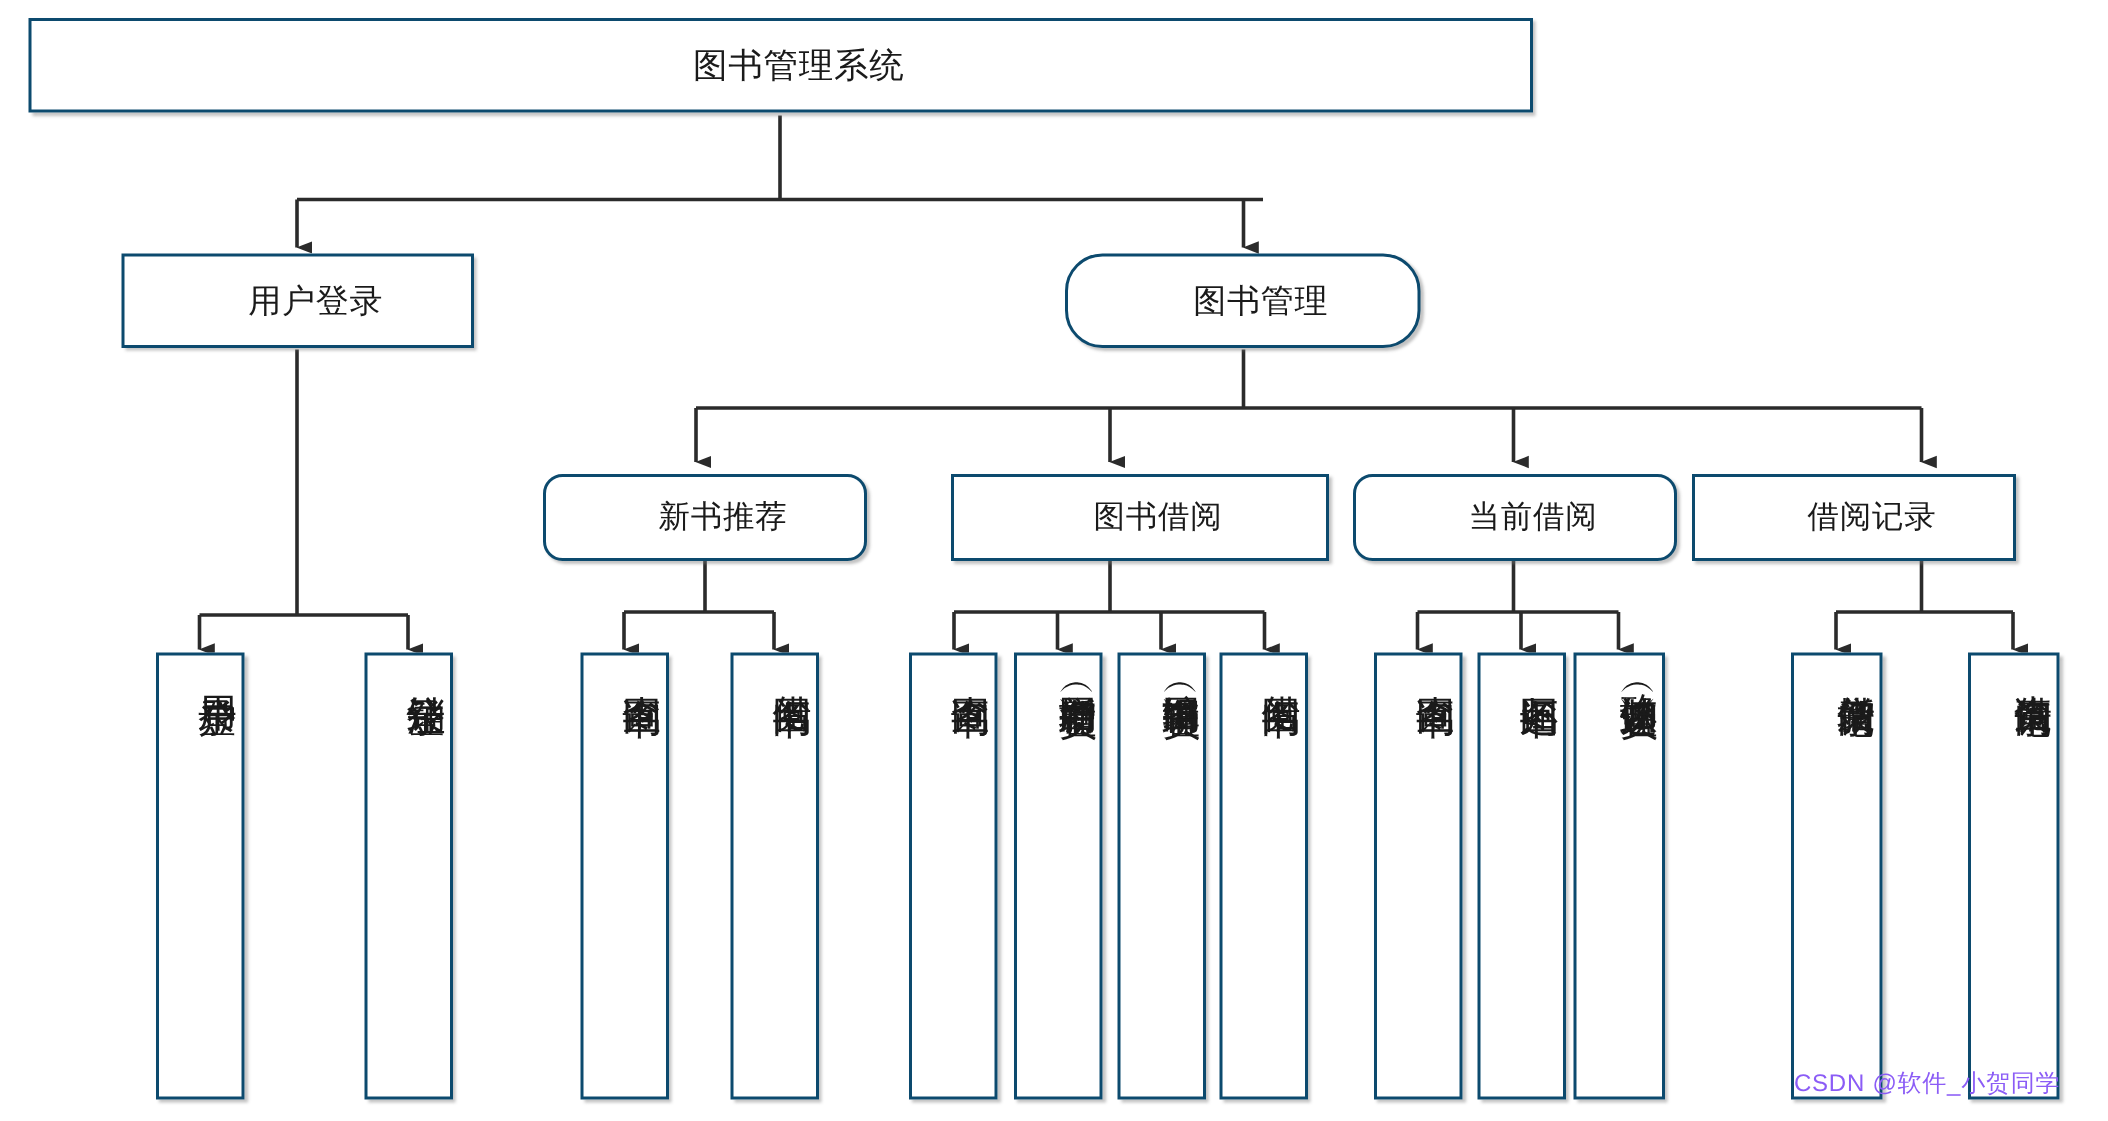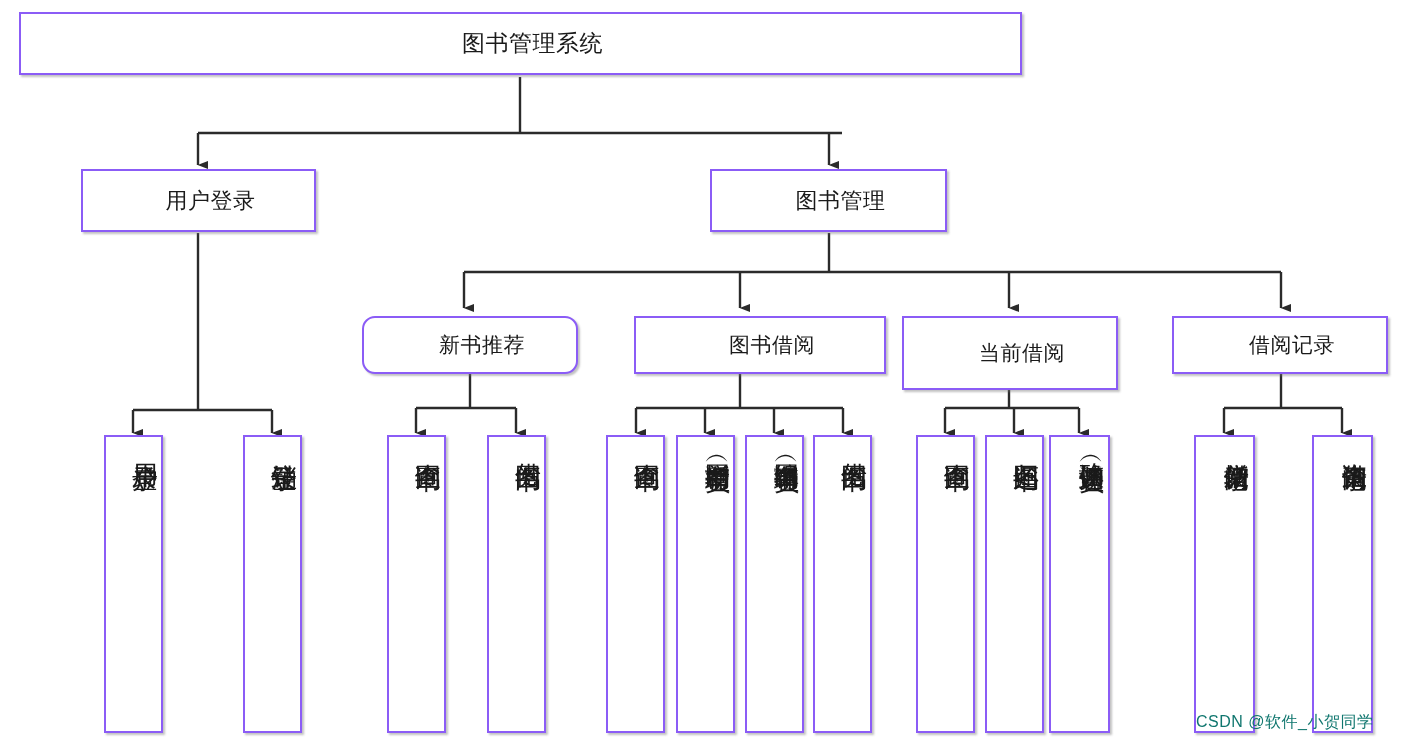--- a/index.html
+++ b/index.html
@@ -22,21 +22,21 @@
     left: 0;
     top: 0;
     width: 1405px;
     height: 747px;
     pointer-events: none;
   }
   .node {
     position: absolute;
     box-sizing: border-box;
     background: #ffffff;
-    border: 2px solid #8b5cf6;
+    border: 2px solid #0c4a6e;
     box-shadow: 2px 2px 2px rgba(120,120,120,0.45);
     display: flex;
     align-items: center;
     justify-content: center;
     color: #1a1a1a;
     z-index: 2;
     padding-left: 24px;
   }
   .node .lbl {
     display: block;
@@ -59,21 +59,21 @@
     line-height: 1.08;
     letter-spacing: 1px;
     white-space: nowrap;
   }
   .node.leaf.tall .lbl { font-size: 25px; }
   #watermark {
     position: absolute;
     left: 1196px;
     top: 712px;
     font-size: 16px;
-    color: #0f766e;
+    color: #8b5cf6;
     letter-spacing: 0.5px;
     z-index: 5;
     white-space: nowrap;
   }
 </style>
 </head>
 <body>
 
 <div id="canvas">
 
@@ -128,34 +128,34 @@
     </g>
   </svg>
 
   <div class="node root" style="left:19px; top:12px; width:1003px; height:63px;">
     <span class="lbl">图书管理系统</span>
   </div>
 
   <div class="node lvl2" style="left:81px; top:169px; width:235px; height:63px;">
     <span class="lbl">用户登录</span>
   </div>
-  <div class="node lvl2" style="left:710px; top:169px; width:237px; height:63px;">
+  <div class="node lvl2" style="left:710px; top:169px; width:237px; height:63px;border-radius:25px;">
     <span class="lbl">图书管理</span>
   </div>
 
   <div class="node lvl3" style="left:362px; top:316px; width:216px; height:58px;border-radius:13px;">
     <span class="lbl">新书推荐</span>
   </div>
   <div class="node lvl3" style="left:634px; top:316px; width:252px; height:58px;">
     <span class="lbl">图书借阅</span>
   </div>
-  <div class="node lvl3" style="left:902px; top:316px; width:216px; height:74px;">
+  <div class="node lvl3" style="left:902px; top:316px; width:216px; height:58px;border-radius:13px;">
     <span class="lbl">当前借阅</span>
   </div>
-  <div class="node lvl3" style="left:1172px; top:316px; width:216px; height:58px;">
+  <div class="node lvl3" style="left:1128px; top:316px; width:216px; height:58px;">
     <span class="lbl">借阅记录</span>
   </div>
 
   <div class="node leaf" style="left:104px; top:435px; width:59px; height:298px;">
     <span class="lbl">用户登录</span>
   </div>
   <div class="node leaf" style="left:243px; top:435px; width:59px; height:298px;">
     <span class="lbl">注销登录</span>
   </div>
 

